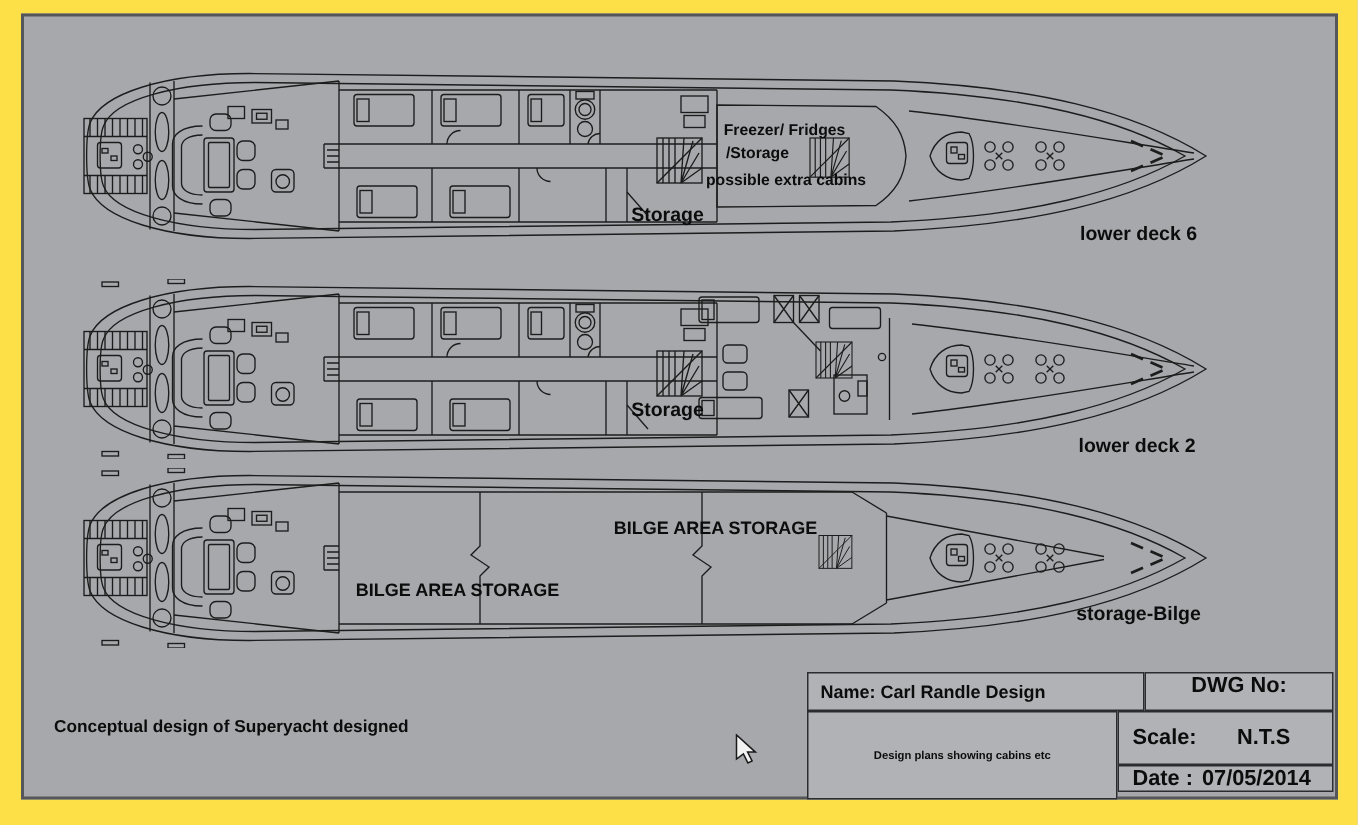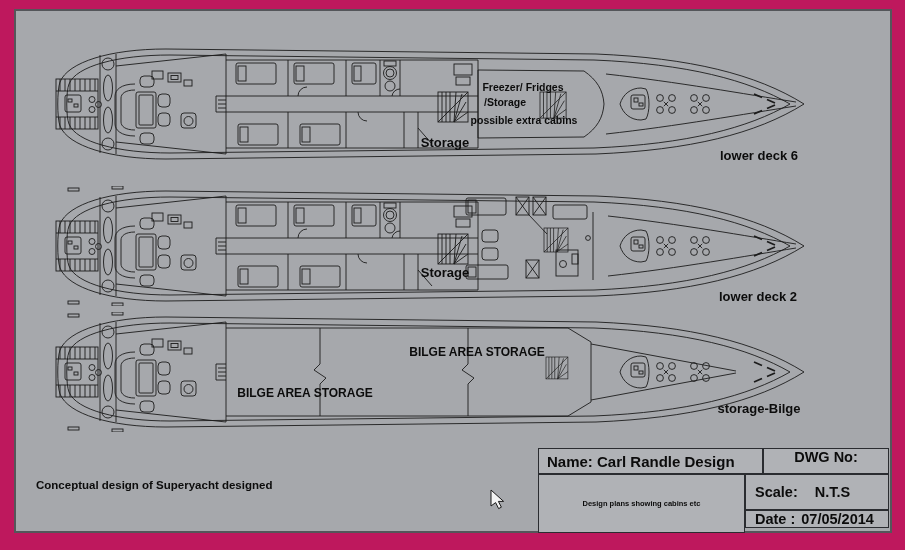--- a/index.html
+++ b/index.html
@@ -1,18 +1,18 @@
 <!DOCTYPE html>
 <html><head>
 <meta charset="utf-8">
 <style>
   html,body{margin:0;padding:0;}
   .page{
     position:relative;width:905px;height:550px;
-    background:#be185d;overflow:hidden;
+    background:#fde047;overflow:hidden;
     font-family:"Liberation Sans",sans-serif;
   }
   .canvas{
     position:absolute;left:14px;top:9px;width:878px;height:524px;
     background:#a6a8ac;border:2px solid #54565a;box-sizing:border-box;
   }
   .deck-svg{position:absolute;stroke:#1c1c1c;fill:none;stroke-width:.9;}
   .lbl{
     position:absolute;font-weight:700;color:#0c0c0c;white-space:nowrap;
     transform:translateX(-50%);line-height:1.1;
@@ -22,28 +22,28 @@
     position:absolute;left:36px;top:477px;font-size:11.5px;font-weight:700;
     color:#0c0c0c;line-height:16px;
   }
   
   .tb{position:absolute;left:538px;top:448px;width:351px;height:85px;}
   .tb .cell{
     position:absolute;box-sizing:border-box;background:#b0b2b6;
     border:1.5px solid #2a2c30;color:#0c0c0c;font-weight:700;
     display:flex;align-items:center;
   }
-  .tb .name-cell{left:0;top:0;width:225px;height:26px;padding-left:8px;font-size:15px;}
+  .tb .name-cell{left:0;top:0;width:225px;height:26px;padding-left:8px;font-size:12px;}
   .tb .dwg-cell{left:225px;top:0;width:126px;height:26px;justify-content:flex-start;gap:22px;font-size:14.5px;flex-direction:column;}
   .tb .dwg-num{
     font-size:21px;font-weight:700;line-height:1;
     color:rgba(26,26,26,0.2);-webkit-text-stroke:1.1px #1a1a1a;
   }
   .tb .desc-cell{left:0;top:26px;width:207px;height:59px;justify-content:center;font-size:7.5px;}
-  .tb .scale-cell{left:207px;top:26px;width:144px;height:36px;padding-left:9px;gap:17px;font-size:14.5px;}
+  .tb .scale-cell{left:207px;top:26px;width:144px;height:36px;padding-left:9px;gap:27px;font-size:14.5px;}
   .tb .date-cell{left:207px;top:62px;width:144px;height:18px;padding-left:9px;gap:6px;font-size:14.5px;}
   .cursor{position:absolute;left:490px;top:489px;}
 </style>
 </head>
 <body>
 
 <div class="page">
   <div class="canvas"></div>
 
   <svg width="0" height="0" style="position:absolute">

